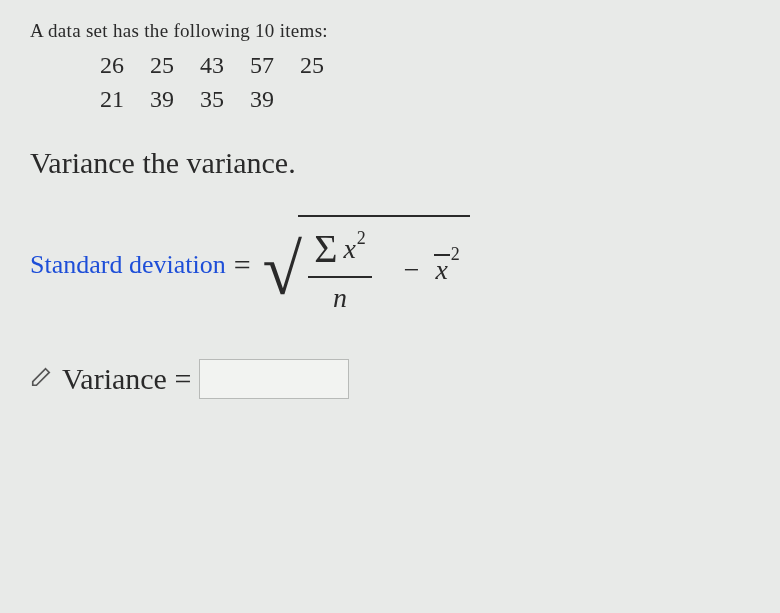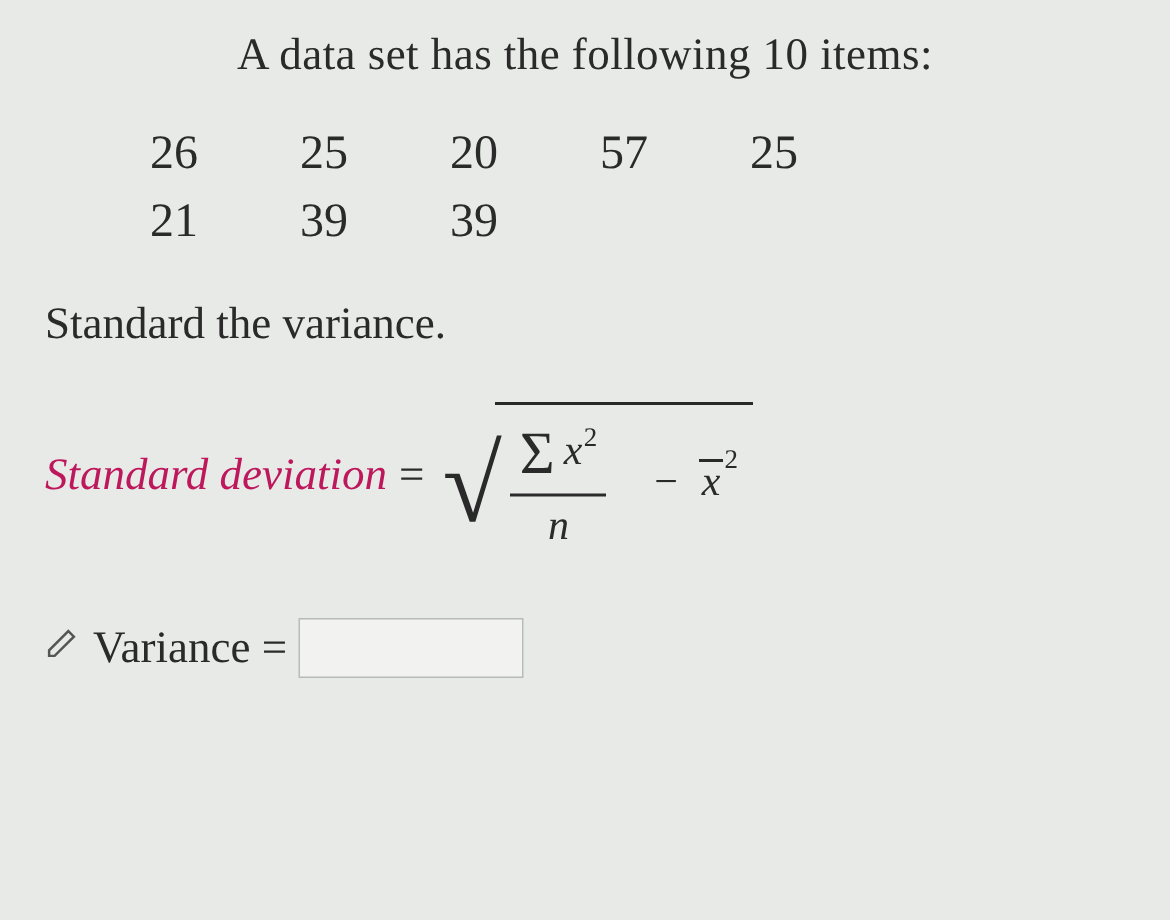--- a/index.html
+++ b/index.html
@@ -11,52 +11,49 @@
       width: 780px;
       height: 613px;
       background: #e8eae8;
       font-family: Georgia, 'Times New Roman', serif;
       color: #2a2a2a;
       padding: 20px 30px;
       position: relative;
       overflow: hidden;
     }
     .intro {
-      font-size: 30px;
-      margin-bottom: 25px;
+      font-size: 19px;
+      margin-bottom: 7px;
       letter-spacing: 0.3px;
-      text-align: center;
     }
     .data-grid {
       margin-left: 70px;
       margin-bottom: 30px;
     }
     .data-row {
       display: flex;
-      gap: 50px;
-      font-size: 32px;
+      font-size: 24px;
       line-height: 1.4;
     }
     .data-cell {
       width: 50px;
       text-align: left;
     }
     .instruction {
       font-size: 30px;
       margin-bottom: 35px;
     }
     .formula-row {
       display: flex;
       align-items: center;
       margin-bottom: 45px;
     }
     .formula-label {
-      font-style: italic;
-      font-size: 30px;
-      color: #be185d;
+      font-size: 26px;
+      color: #1d4ed8;
       margin-right: 8px;
     }
     .equals {
       font-size: 30px;
       margin-right: 12px;
     }
     .sqrt-wrap {
       display: flex;
       align-items: center;
     }
@@ -149,32 +146,33 @@
   </style>
 </head>
 <body>
 
 <div class="intro">A data set has the following 10 items:</div>
 
 <div class="data-grid">
   <div class="data-row">
     <span class="data-cell">26</span>
     <span class="data-cell">25</span>
-    <span class="data-cell">20</span>
+    <span class="data-cell">43</span>
     <span class="data-cell">57</span>
     <span class="data-cell">25</span>
   </div>
   <div class="data-row">
     <span class="data-cell">21</span>
     <span class="data-cell">39</span>
+    <span class="data-cell">35</span>
     <span class="data-cell">39</span>
   </div>
 </div>
 
-<div class="instruction">Standard the variance.</div>
+<div class="instruction">Variance the variance.</div>
 
 <div class="formula-row">
   <span class="formula-label">Standard deviation</span>
   <span class="equals">=</span>
   <span class="sqrt-wrap">
     <span class="radical">√</span>
     <span class="under-root">
       <span class="fraction">
         <span class="numerator">
           <span class="sigma">Σ</span>

